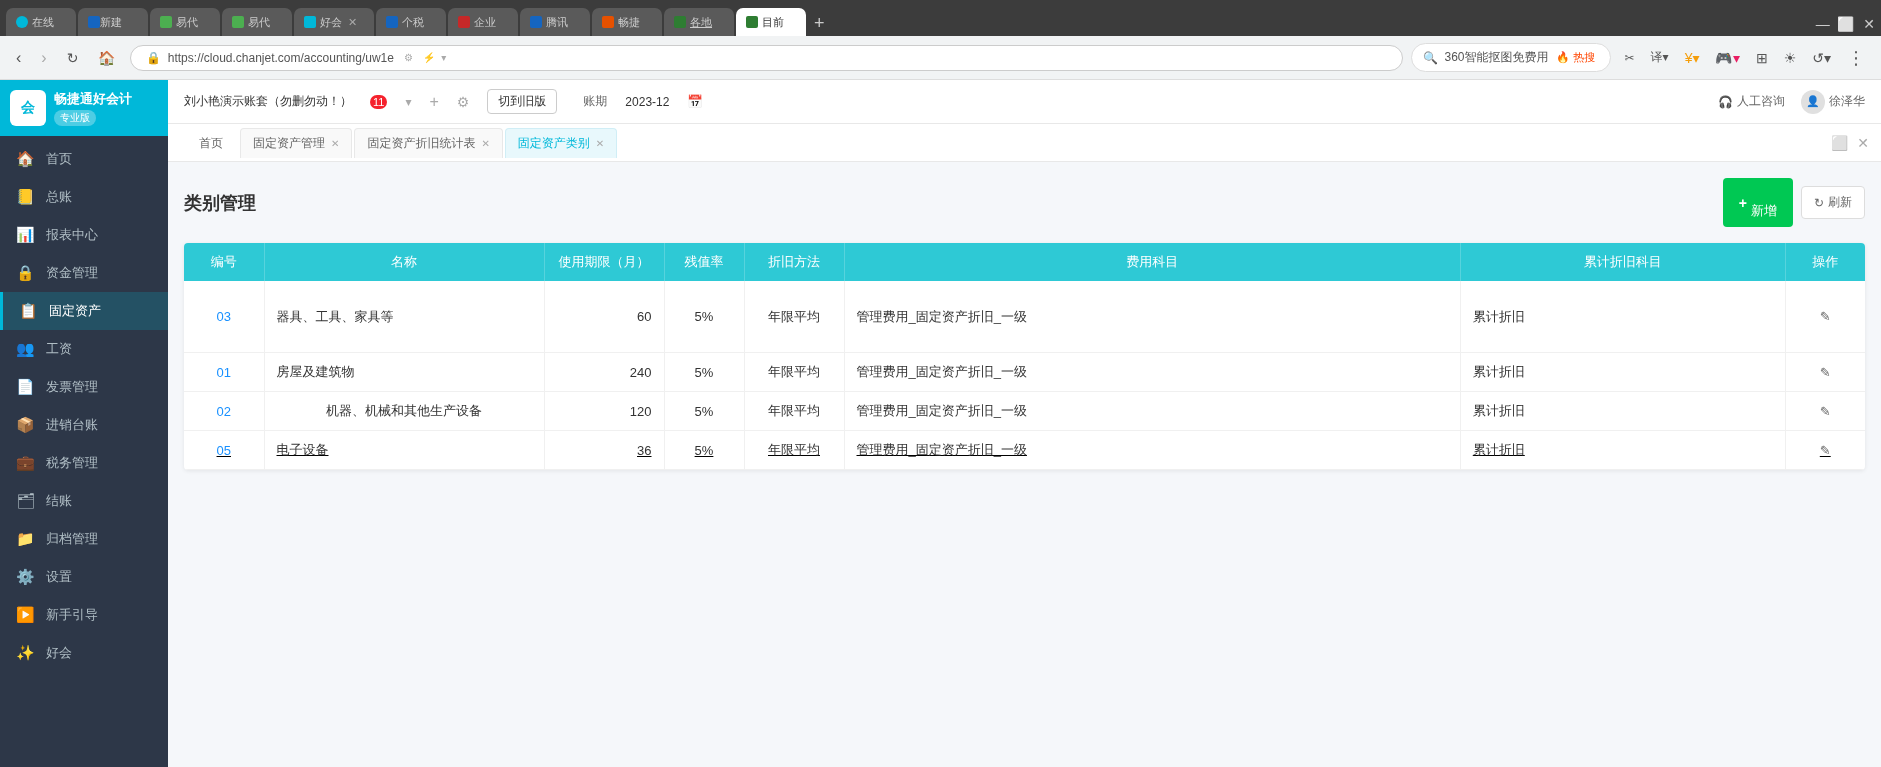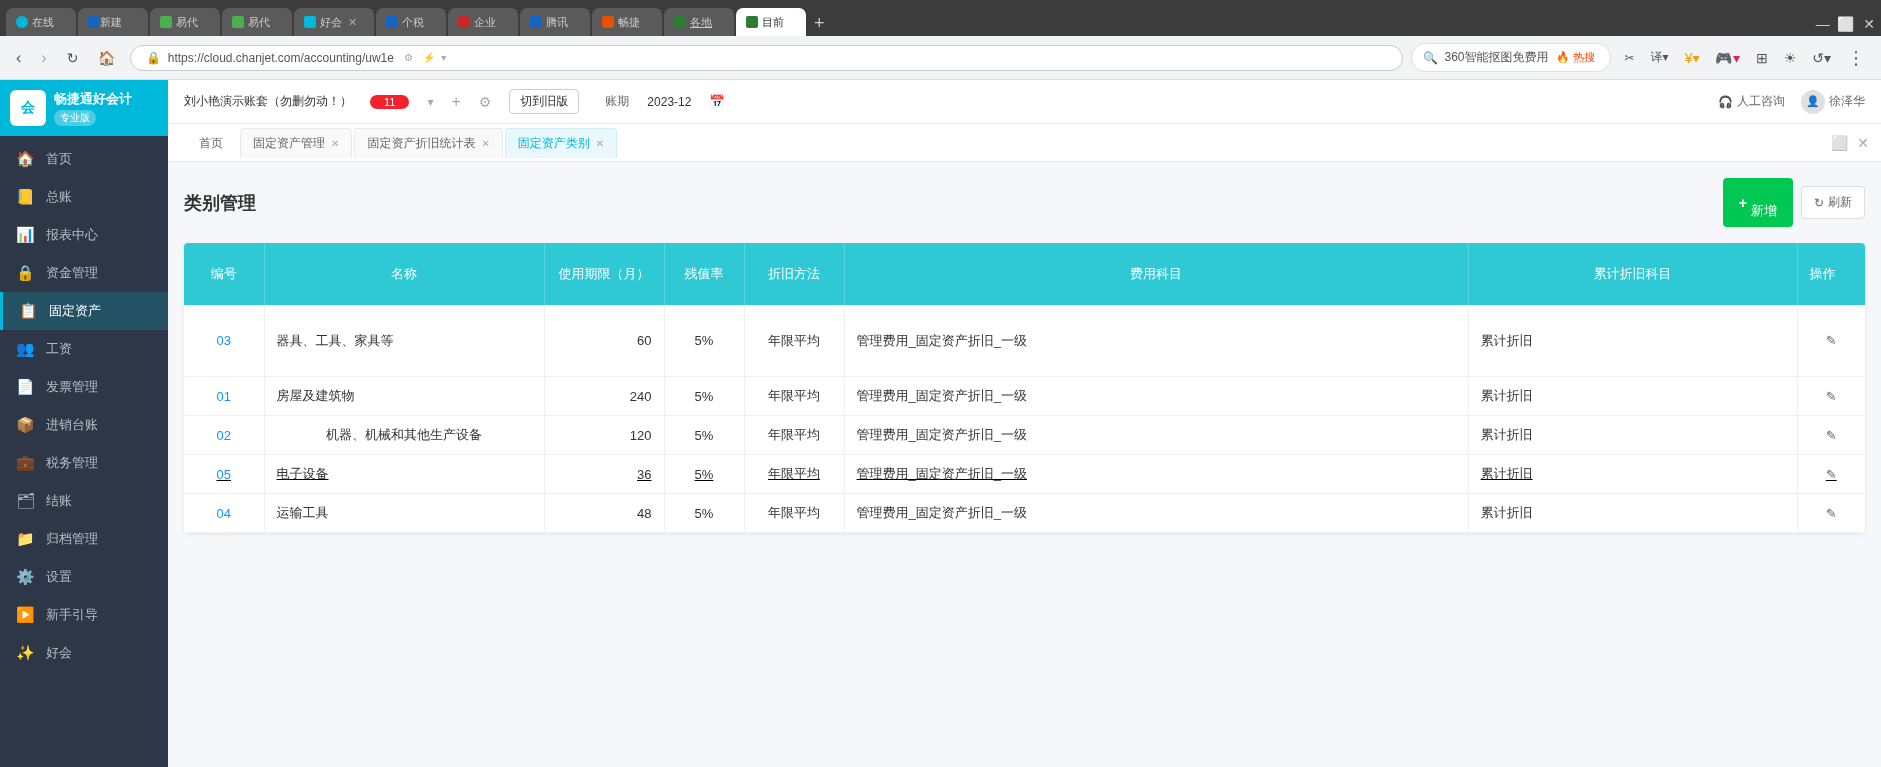--- a/index.html
+++ b/index.html
@@ -165,21 +165,21 @@
       </div>
     </div>
   </div>
 
   <div style="flex:1; display:flex; flex-direction:column; overflow:hidden; background:#f5f7fa;">
 
     <div style="background:#fff; border-bottom:1px solid #e8e8e8; height:44px; display:flex; align-items:center; padding:0 16px; gap:18px; flex-shrink:0;">
       <span style="font-size:12px; color:#333;">
         <span>刘小艳演示账套（勿删勿动！）</span>
       </span>
-      <span style="background:#f5222d; color:#fff; border-radius:10px; padding:1px 14px; font-size:11px;">
+      <span style="background:#f5222d; color:#fff; border-radius:10px; padding:1px 3px; font-size:11px;">
         <span>11</span>
       </span>
       <span style="color:#aaa; cursor:pointer; font-size:12px;">▾</span>
       <span style="color:#aaa; cursor:pointer; font-size:16px;">+</span>
       <span style="color:#aaa; cursor:pointer; font-size:14px;">⚙</span>
       <button style="border:1px solid #ccc; border-radius:4px; padding:3px 10px; font-size:12px; cursor:pointer; background:#fff; color:#333;">
         <span>切到旧版</span>
       </button>
       <span style="font-size:12px; color:#666; margin-left:8px;">
         <span>账期</span>
@@ -255,21 +255,21 @@
             </th>
             <th style="color:#fff; padding:10px 12px; font-size:13px; font-weight:normal; text-align:center; border-right:1px solid rgba(255,255,255,0.2); width:100px;">
               <span>折旧方法</span>
             </th>
             <th style="color:#fff; padding:10px 12px; font-size:13px; font-weight:normal; text-align:center; border-right:1px solid rgba(255,255,255,0.2);">
               <span>费用科目</span>
             </th>
             <th style="color:#fff; padding:10px 12px; font-size:13px; font-weight:normal; text-align:center; border-right:1px solid rgba(255,255,255,0.2);">
               <span>累计折旧科目</span>
             </th>
-            <th style="color:#fff; padding:22px 12px; font-size:13px; font-weight:normal; text-align:left; width:68px;">
+            <th style="color:#fff; padding:10px 12px; font-size:13px; font-weight:normal; text-align:center; width:80px;">
               <span>操作</span>
             </th>
           </tr>
         </thead>
         <tbody id="table-body">
         <tr style="border-bottom: 1px solid rgb(240, 240, 240);">
         <td style="padding:28px 12px; font-size:13px; text-align:center; border-right:1px solid #f0f0f0; color:#1890ff; cursor:pointer;">03</td>
         <td style="padding:10px 12px; font-size:13px; text-align:left; border-right:1px solid #f0f0f0; color:#333;">器具、工具、家具等</td>
         <td style="padding:10px 12px; font-size:13px; text-align:right; border-right:1px solid #f0f0f0; color:#333;">60</td>
         <td style="padding:10px 12px; font-size:13px; text-align:center; border-right:1px solid #f0f0f0; color:#333;">5%</td>
@@ -301,28 +301,18 @@
             <tr style="border-bottom: 1px solid rgb(240, 240, 240); text-decoration: underline;">
         <td style="padding:10px 12px; font-size:13px; text-align:center; border-right:1px solid #f0f0f0; color:#1890ff; cursor:pointer;">05</td>
         <td style="padding:10px 12px; font-size:13px; text-align:left; border-right:1px solid #f0f0f0; color:#333;">电子设备</td>
         <td style="padding:10px 12px; font-size:13px; text-align:right; border-right:1px solid #f0f0f0; color:#333;">36</td>
         <td style="padding:10px 12px; font-size:13px; text-align:center; border-right:1px solid #f0f0f0; color:#333;">5%</td>
         <td style="padding:10px 12px; font-size:13px; text-align:center; border-right:1px solid #f0f0f0; color:#333;">年限平均</td>
         <td style="padding:10px 12px; font-size:13px; text-align:left; border-right:1px solid #f0f0f0; color:#333;">管理费用_固定资产折旧_一级</td>
         <td style="padding:10px 12px; font-size:13px; text-align:left; border-right:1px solid #f0f0f0; color:#333;">累计折旧</td>
         <td style="padding:10px 12px; font-size:13px; text-align:center; color:#666; cursor:pointer;">✎</td>
       </tr>
-            <tr style="border-bottom: 1px solid rgb(240, 240, 240);">
-        <td style="padding:10px 12px; font-size:13px; text-align:center; border-right:1px solid #f0f0f0; color:#1890ff; cursor:pointer;">04</td>
-        <td style="padding:10px 12px; font-size:13px; text-align:left; border-right:1px solid #f0f0f0; color:#333;">运输工具</td>
-        <td style="padding:10px 12px; font-size:13px; text-align:right; border-right:1px solid #f0f0f0; color:#333;">48</td>
-        <td style="padding:10px 12px; font-size:13px; text-align:center; border-right:1px solid #f0f0f0; color:#333;">5%</td>
-        <td style="padding:10px 12px; font-size:13px; text-align:center; border-right:1px solid #f0f0f0; color:#333;">年限平均</td>
-        <td style="padding:10px 12px; font-size:13px; text-align:left; border-right:1px solid #f0f0f0; color:#333;">管理费用_固定资产折旧_一级</td>
-        <td style="padding:10px 12px; font-size:13px; text-align:left; border-right:1px solid #f0f0f0; color:#333;">累计折旧</td>
-        <td style="padding:10px 12px; font-size:13px; text-align:center; color:#666; cursor:pointer;">✎</td>
-      </tr>
           </tbody>
       </table>
 
     </div>
   </div>
 </div>
 
 </body></html>

